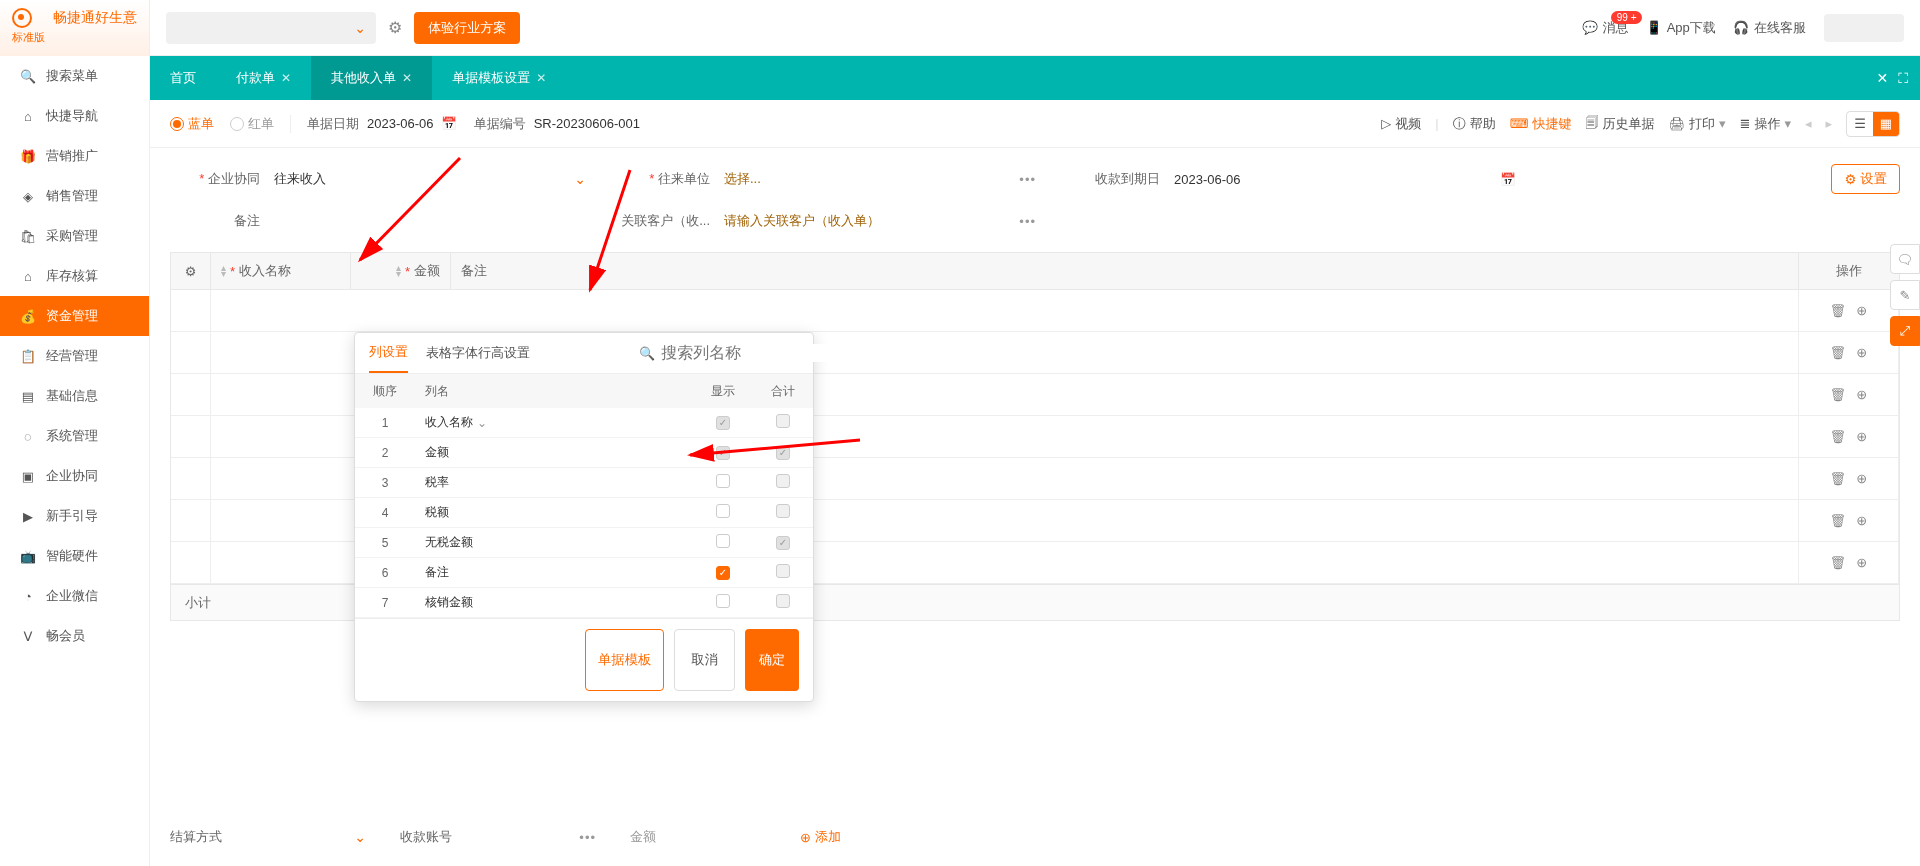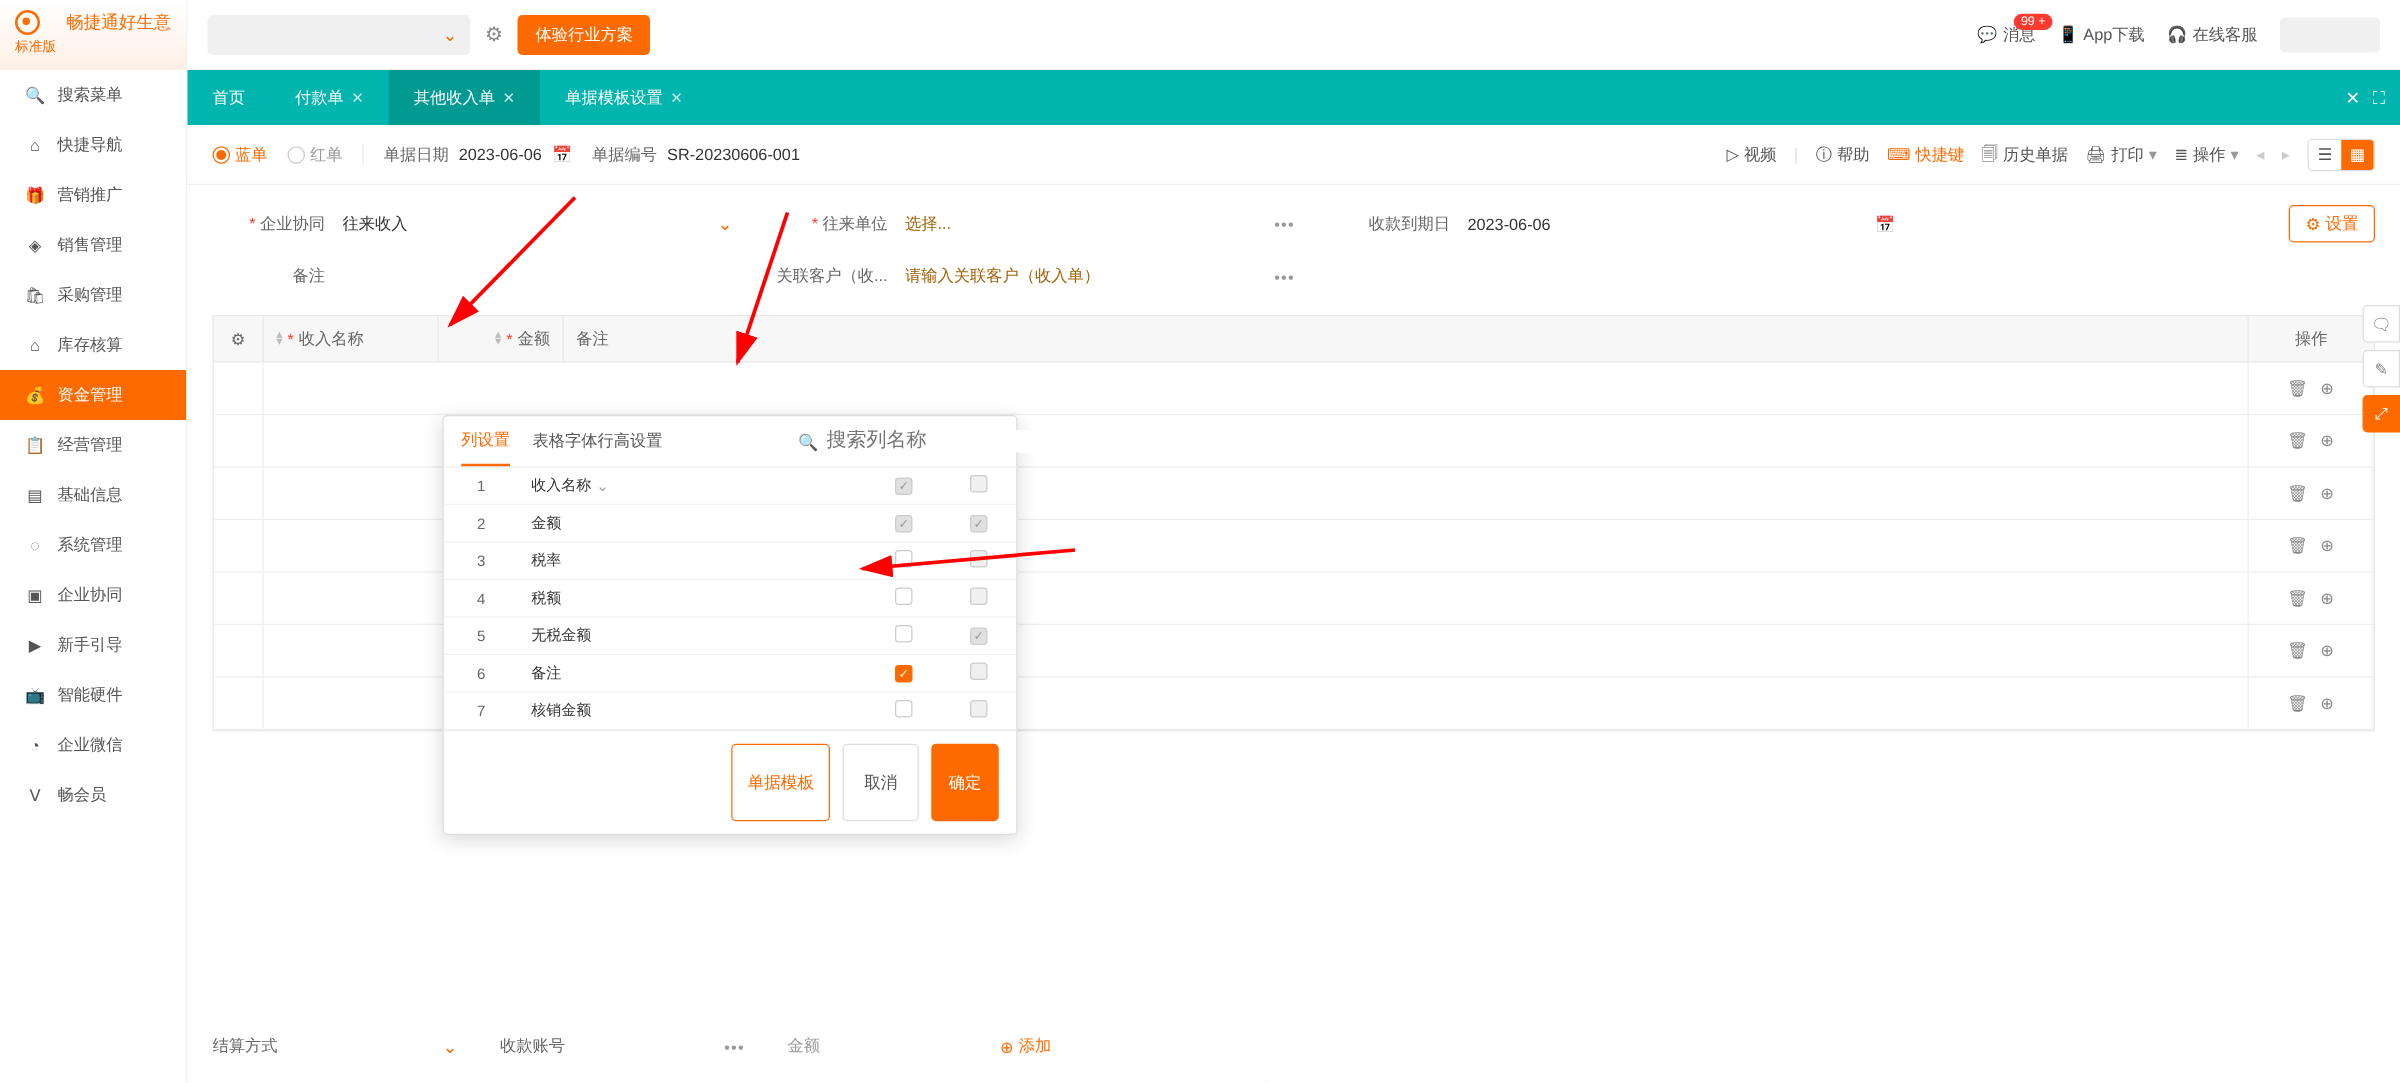--- a/index.html
+++ b/index.html
@@ -434,20 +434,25 @@
           </div>
           <div class="gr">
             <div class="gc num"></div>
             <div class="gc mid"></div>
             <div class="gc op">
               <span class="op-icon">🗑</span>
               <span class="op-icon">⊕</span>
             </div>
           </div>
         </div>
+      <div class="subtotal-row">
+        <div class="st-label">小计</div>
+        <div class="st-val">0.00</div>
+        <div style="flex:1"></div>
+      </div>
     </div>
 
     <div class="bottom-row">
       <div class="form-group" style="width:200px">
         <span style="color:#666">结算方式</span>
         <div class="form-control">
           <span></span>
             <span class="chev-down">⌄</span>
         </div>
       </div>
@@ -471,20 +476,26 @@
     <div class="popup">
       <div class="popup-tabs">
         <div class="ptab on">列设置</div>
         <div class="ptab">表格字体行高设置</div>
         <div class="popup-search">
           <span style="color:#999">🔍</span>
           <input placeholder="搜索列名称" style="">
         </div>
       </div>
       <div class="ptable">
+        <div class="ptable-head">
+          <div class="pth ord">顺序</div>
+          <div class="pth nm">列名</div>
+          <div class="pth disp">显示</div>
+          <div class="pth tot">合计</div>
+        </div>
         <div class="ptable-body" id="ptable-body">
             <div class="ptr">
               <div class="ptd ord">1</div>
               <div class="ptd nm">收入名称 <span style="color:#999">⌄</span></div>
               <div class="ptd cb"><span class="chk gray">✓</span></div>
               <div class="ptd cb"><span class="chk disabled"></span></div>
             </div>
             <div class="ptr">
               <div class="ptd ord">2</div>
               <div class="ptd nm">金额</div>

